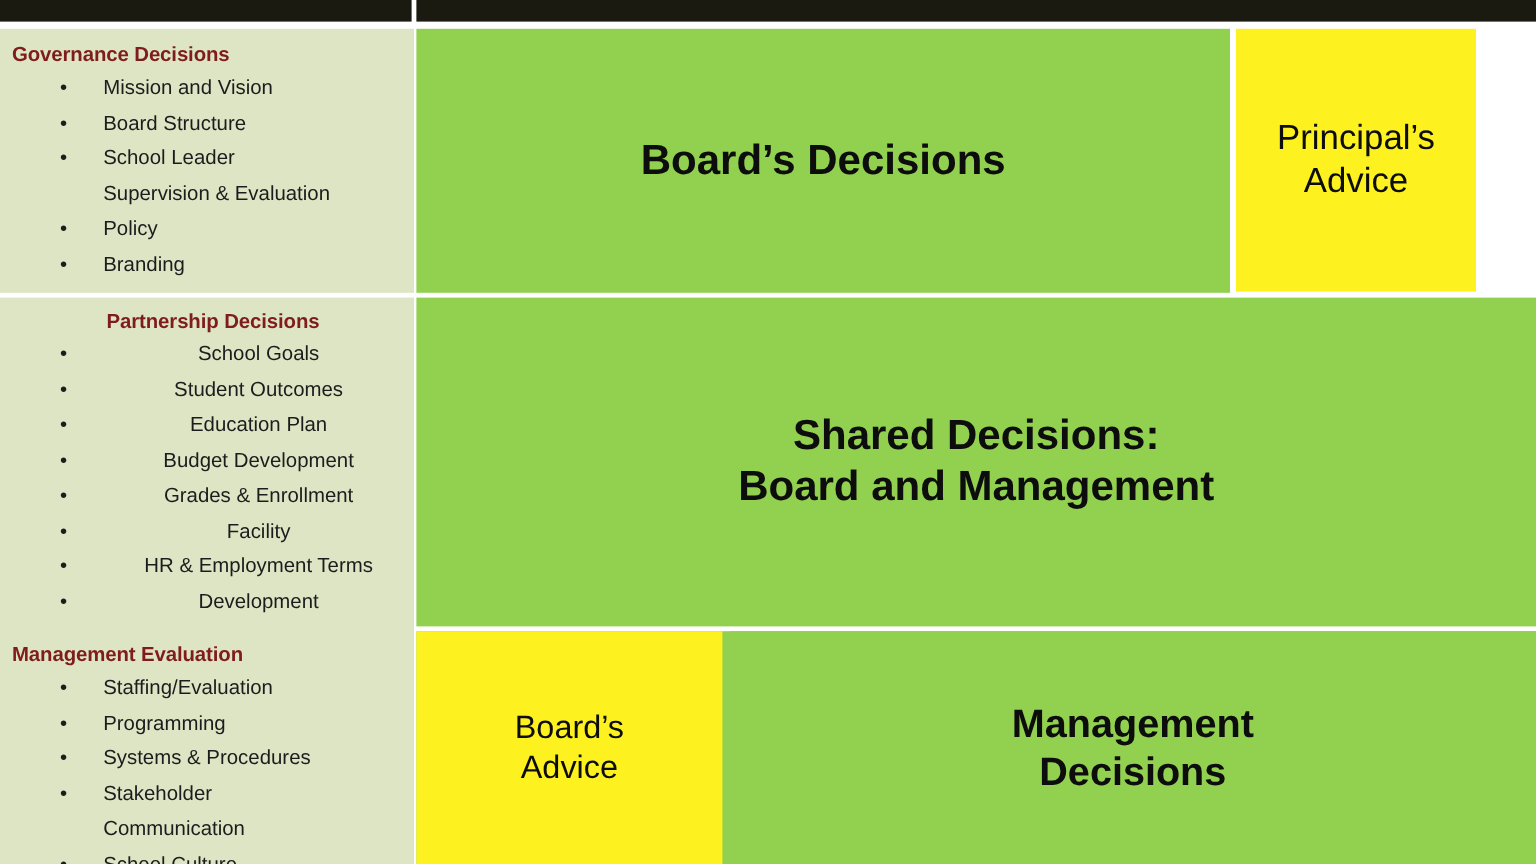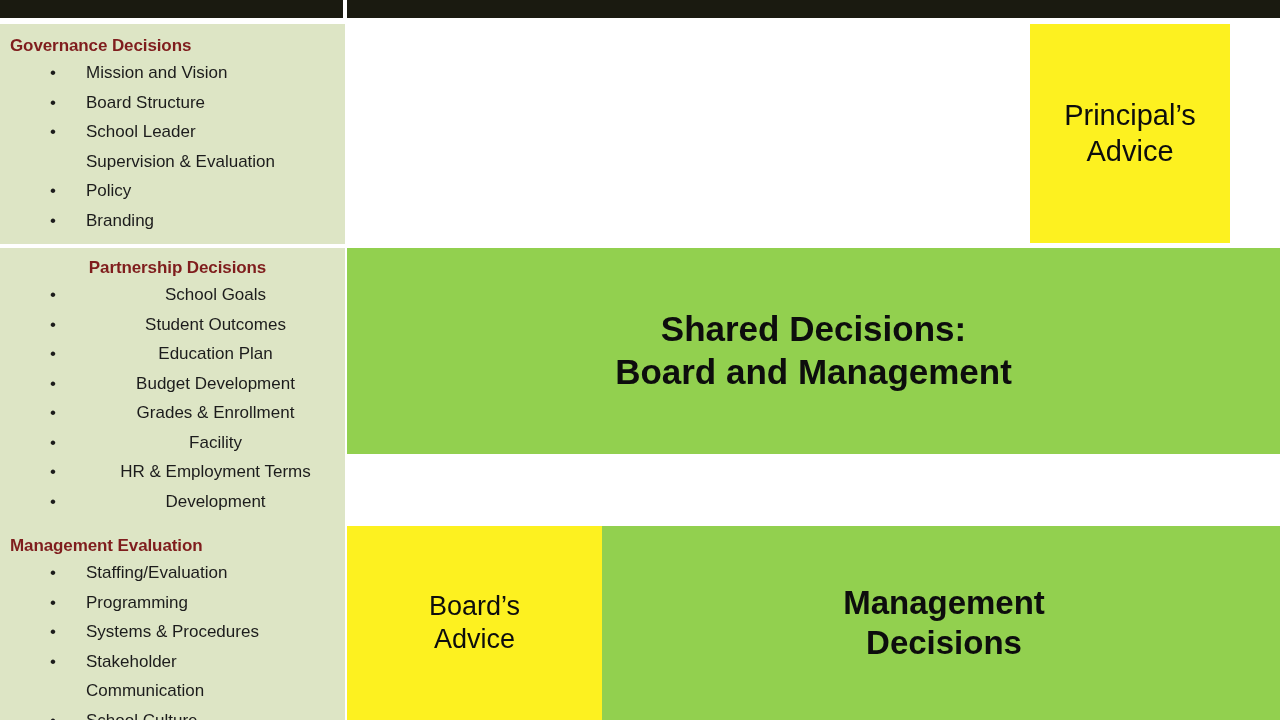--- a/index.html
+++ b/index.html
@@ -98,21 +98,21 @@
 
   #principals-advice {
     left: 1030px; top: 24px;
     width: 200px; height: 219px;
   }
   #principals-advice .label { font-size: 29px; font-weight: normal; }
 
   
   #shared-decisions {
     left: 347px; top: 248px;
-    width: 933px; height: 206px;
+    width: 933px; height: 274px;
   }
   #shared-decisions .label { font-size: 35px; font-weight: bold; }
 
   
   #management-band {
     left: 347px; top: 526px;
     width: 933px; height: 194px;
   }
   #boards-advice {
     left: 347px; top: 526px;
@@ -225,20 +225,23 @@
         
         <span>Communication</span>
       </li>
       <li>
         <span class="dot">•</span>
         <span>School Culture</span>
       </li>
     </ul>
   </div>
 
+  <div class="block green" id="board-decisions">
+    <div class="label">Board’s Decisions</div>
+  </div>
 
   <div class="block yellow" id="principals-advice">
     <div class="label">
       <span>Principal’s</span><br>
       <span>Advice</span>
     </div>
   </div>
 
   <div class="block green" id="shared-decisions">
     <div class="label">

